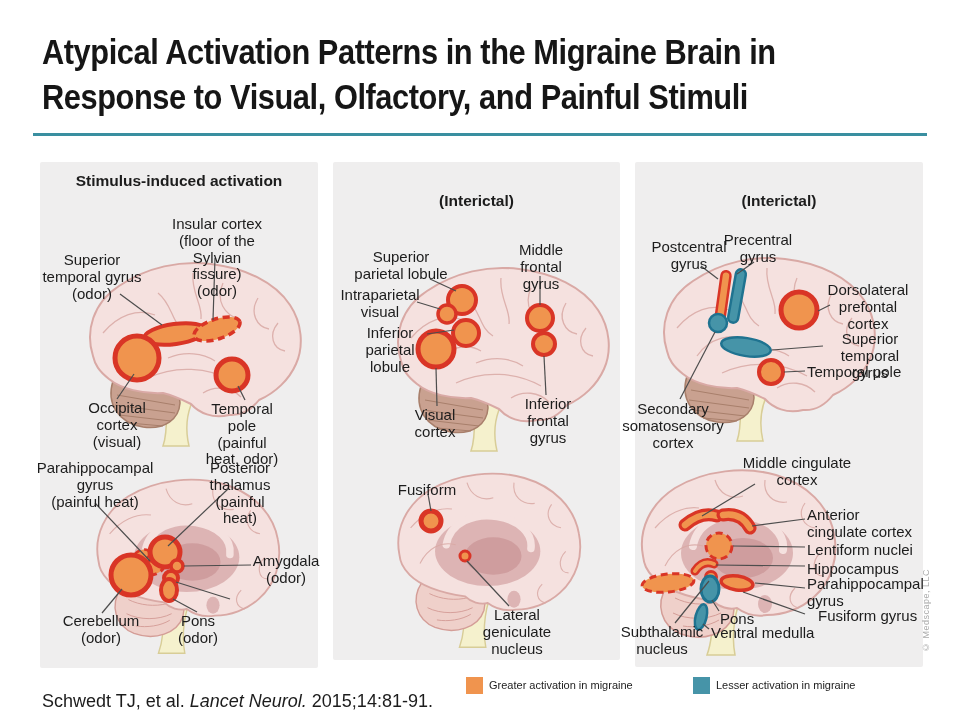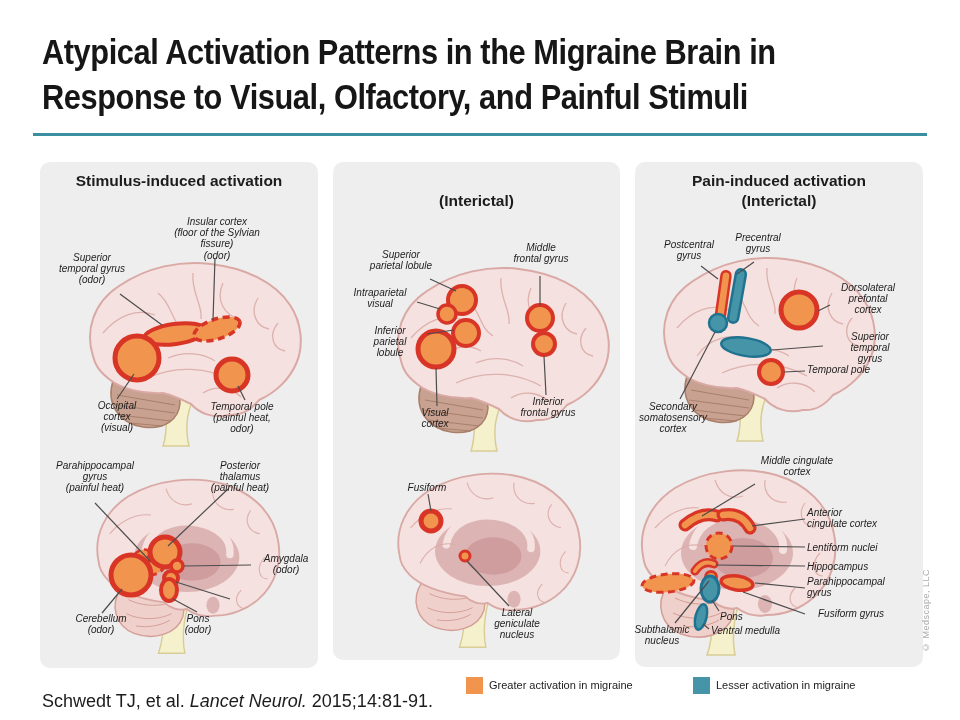--- a/index.html
+++ b/index.html
@@ -4,29 +4,29 @@
 <style>
   html,body{margin:0;padding:0;}
   body{width:960px;height:720px;position:relative;background:#ffffff;
        font-family:"Liberation Sans",sans-serif;color:var(--text,#1c1c1c);overflow:hidden;}
   .abs{position:absolute;}
   
   #title{left:42px;top:30px;font-size:35px;font-weight:700;line-height:1.28;
          white-space:nowrap;transform:scaleX(.88);transform-origin:left top;color:#161616;letter-spacing:-.5px;}
   #title-rule{left:33px;top:133px;width:894px;height:3px;background:var(--accent-rule);}
   
-  .panel{position:absolute;background:var(--panel-bg);border-radius:10px;}
+  .panel{position:absolute;background:var(--panel-bg);border-radius:2px;}
   #panel1{left:40px;top:162px;width:278px;height:506px;}
   #panel2{left:333px;top:162px;width:287px;height:498px;}
   #panel3{left:635px;top:162px;width:288px;height:505px;}
   .panel-header{position:absolute;top:9px;left:0;right:0;text-align:center;
                 font-size:15.5px;font-weight:700;line-height:1.3;white-space:pre-line;}
   .fig{position:absolute;inset:0;overflow:visible;}
-  .lbl{position:absolute;font-size:10px;line-height:1.12;text-align:center;
-       white-space:pre-line;transform:translateX(-50%);font-style:italic;}
+  .lbl{position:absolute;font-size:15px;line-height:1.12;text-align:center;
+       white-space:pre-line;transform:translateX(-50%);}
   .lbl-left{transform:none;text-align:left;}
   
   .orange{fill:var(--orange);stroke:var(--red);}
   .teal{fill:var(--teal);stroke:var(--teal-dark);}
   .dashed{stroke-dasharray:7 4.5;}
   .leader{stroke:var(--leader);stroke-width:1.2;fill:none;}
   .arc-red{stroke:var(--red);fill:none;stroke-linecap:round;}
   .arc-orange{stroke:var(--orange);fill:none;stroke-linecap:round;}
   
   #citation{left:42px;top:691px;font-size:18px;}
@@ -234,21 +234,21 @@
         <path class="leader" d="M 170,357 L 117,364"></path>
       <path class="leader" d="M 170,385 L 98,384"></path>
         <path class="leader" d="M 170,404 L 81,403"></path>
       <path class="leader" d="M 170,426 L 120,421"></path>
         <path class="leader" d="M 170,452 L 108,430"></path>
       <path class="leader" d="M 84,449 L 77,438"></path>
         <path class="leader" d="M 74,467 L 68,462"></path>
       <path class="leader" d="M 40,461 L 74,419"></path>
     </g>
   </svg>
-  <div class="panel-header"><span>Pain-induced activation</span><br><span>(Interictal)</span></div>
+  <div class="panel-header"><br><span>(Interictal)</span></div>
   <div class="lbl" style="left:54px;top:77px">Postcentral
 gyrus</div>
   <div class="lbl" style="left:123px;top:70px">Precentral
 gyrus</div>
   <div class="lbl" style="left:233px;top:120px">Dorsolateral
 prefontal
 cortex</div>
   <div class="lbl" style="left:235px;top:169px">Superior
 temporal gyrus</div>
   <div class="lbl lbl-left" style="left:172px;top:202px">Temporal pole</div>

